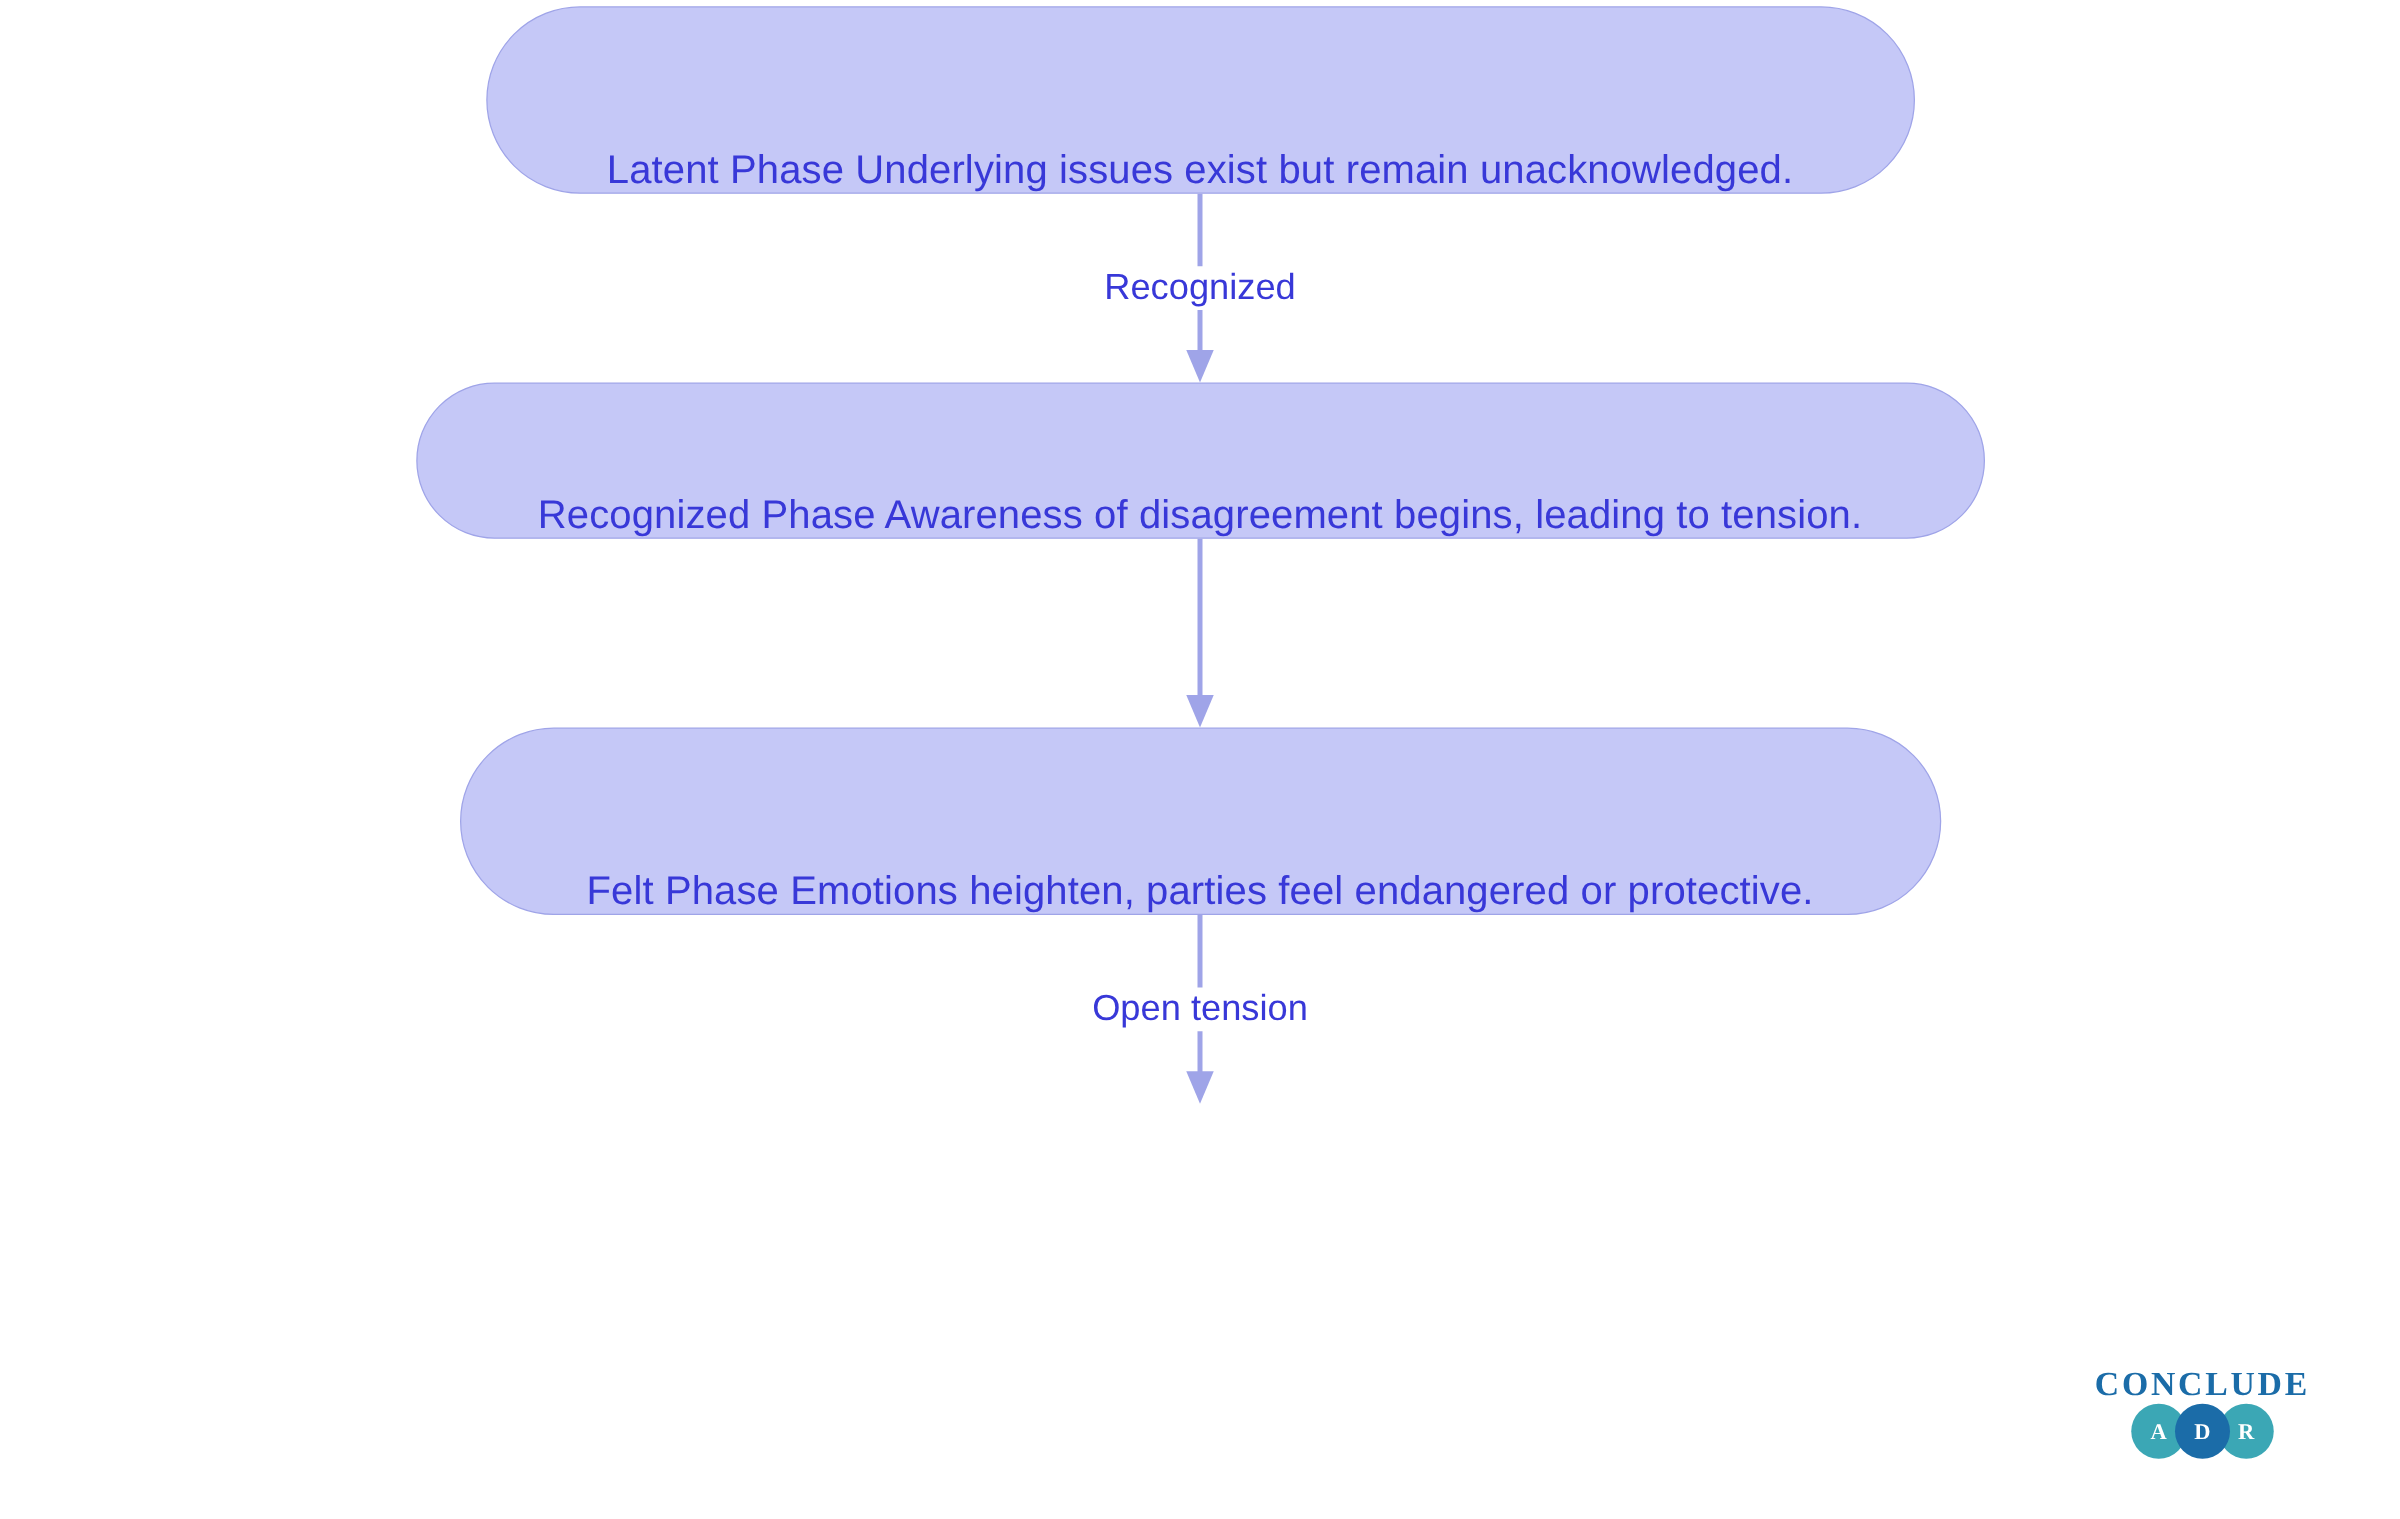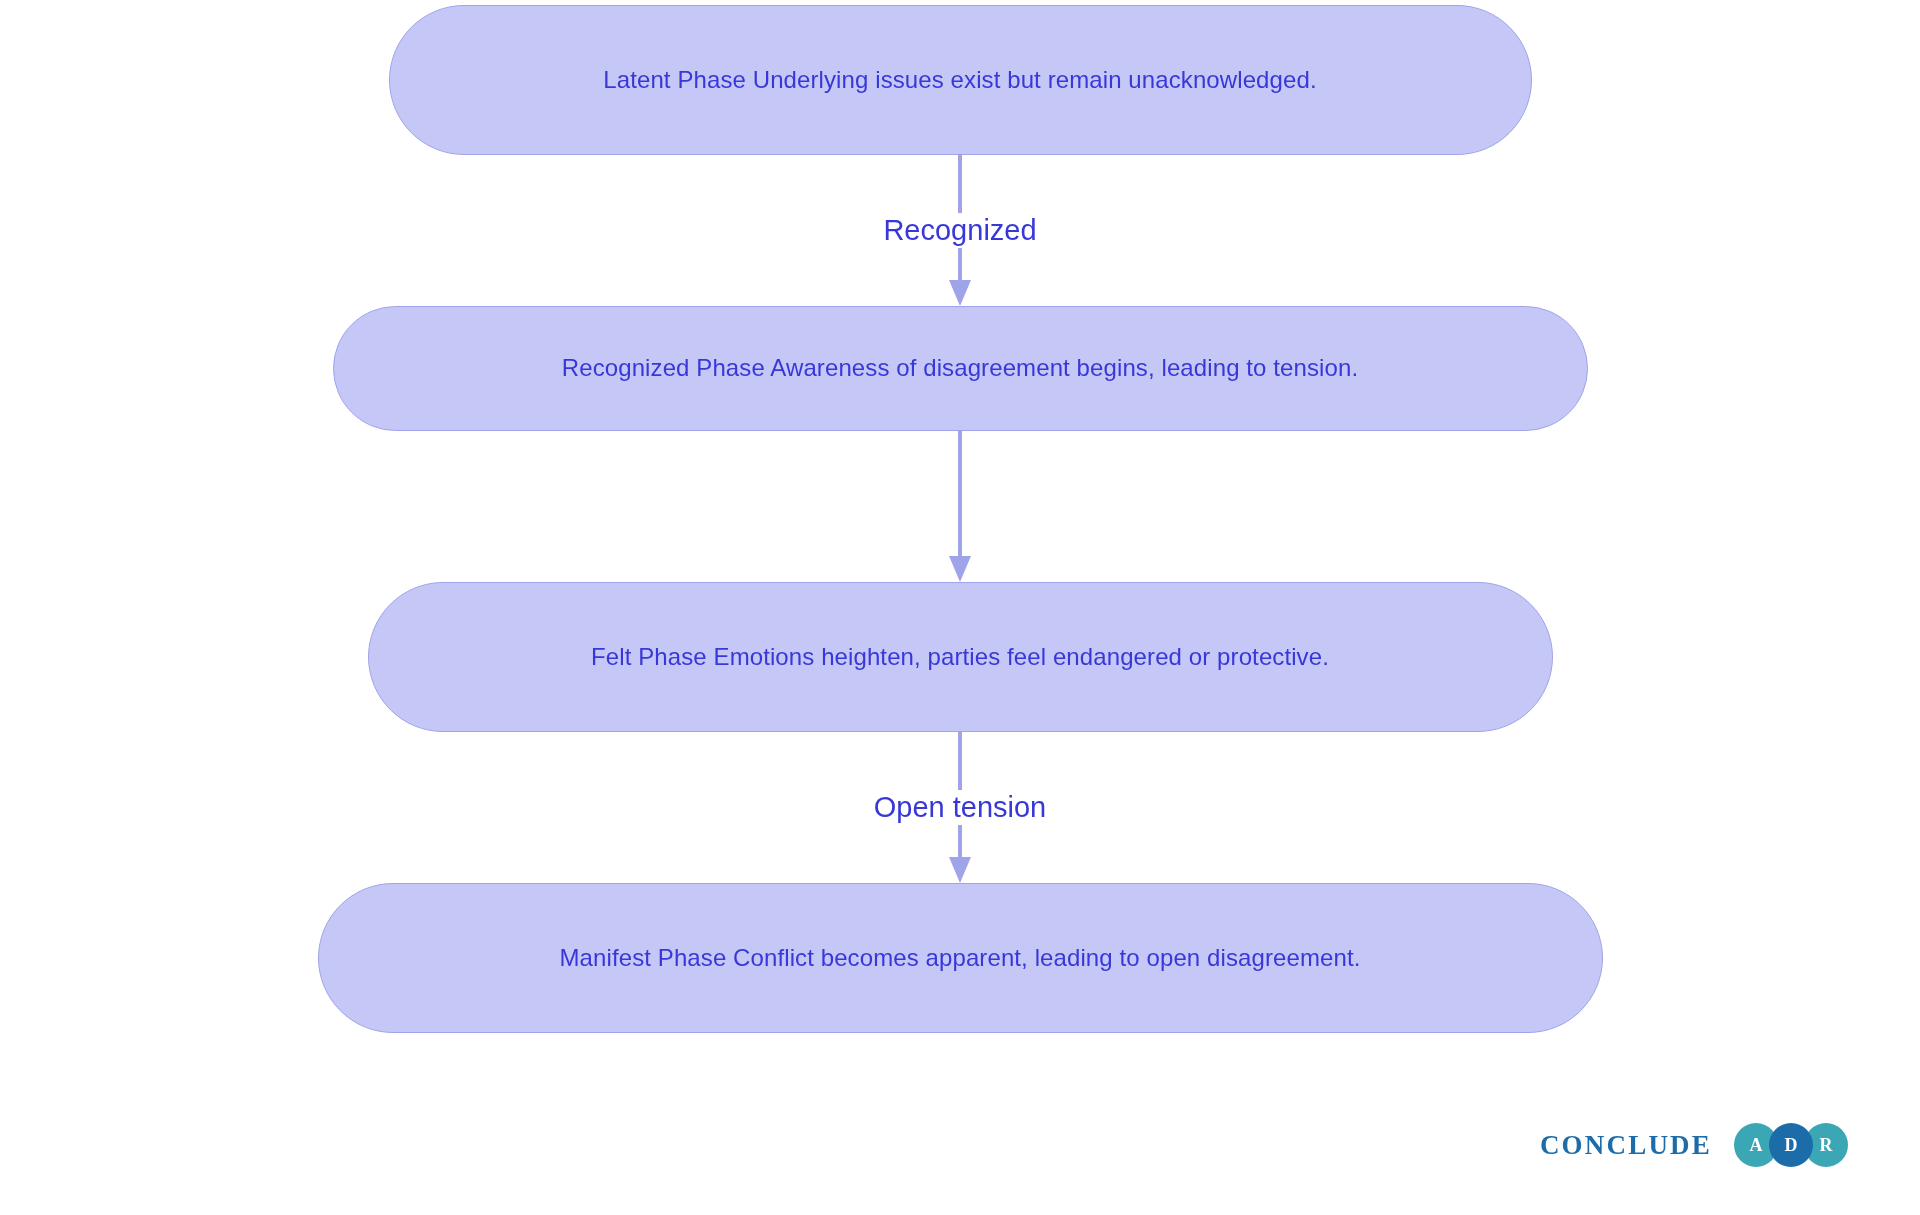--- a/index.html
+++ b/index.html
@@ -34,24 +34,24 @@
   }
 
   
   .node {
     box-sizing: border-box;
     background: #c5c8f7;
     border: 1.6px solid #9fa4e8;
     border-radius: 999px;
     color: #3838d8;
     display: flex;
-    align-items: center;
+    align-items: flex-end;
     justify-content: center;
     text-align: center;
-    font-size: 24px;
+    font-size: 32px;
     line-height: 1.2;
     letter-spacing: 0.1px;
     white-space: nowrap;
     padding: 0 46px;
   }
   .node-label {
     display: block;
   }
 
   .node-0 { width: 1143px; height: 150px; margin-top: 5px; }
@@ -99,21 +99,21 @@
     padding: 3px 9px;
   }
 
   
   .logo {
     position: absolute;
     right: 72px;
     bottom: 48px;
     display: flex;
     align-items: center;
-    gap: 22px;
+    flex-direction: column;
   }
   .logo-wordmark {
     font-family: "Liberation Serif", serif;
     font-weight: bold;
     font-size: 27px;
     letter-spacing: 2.2px;
     color: #1b6ca8;
     white-space: nowrap;
   }
   .logo-circles {
@@ -165,23 +165,20 @@
     <div class="node node-2">
       <span class="node-label">Felt Phase Emotions heighten, parties feel endangered or protective.</span>
     </div>
 
     <div class="edge">
       <div class="edge-line"></div>
       <div class="edge-arrowhead"></div>
       <span class="edge-label">Open tension</span>
     </div>
 
-    <div class="node node-3">
-      <span class="node-label">Manifest Phase Conflict becomes apparent, leading to open disagreement.</span>
-    </div>
 
   </div>
 
   <div class="logo">
     <span class="logo-wordmark">CONCLUDE</span>
     <span class="logo-circles">
       <span class="logo-circle c-a">A</span>
       <span class="logo-circle c-d">D</span>
       <span class="logo-circle c-r">R</span>
     </span>

